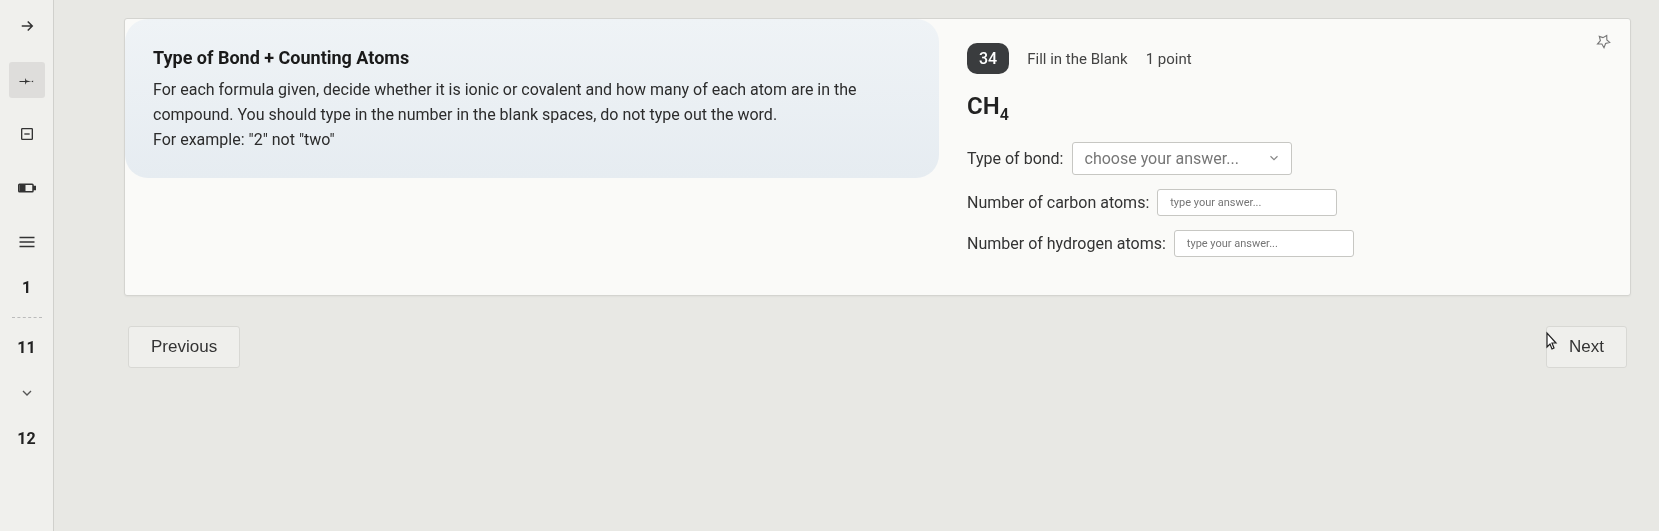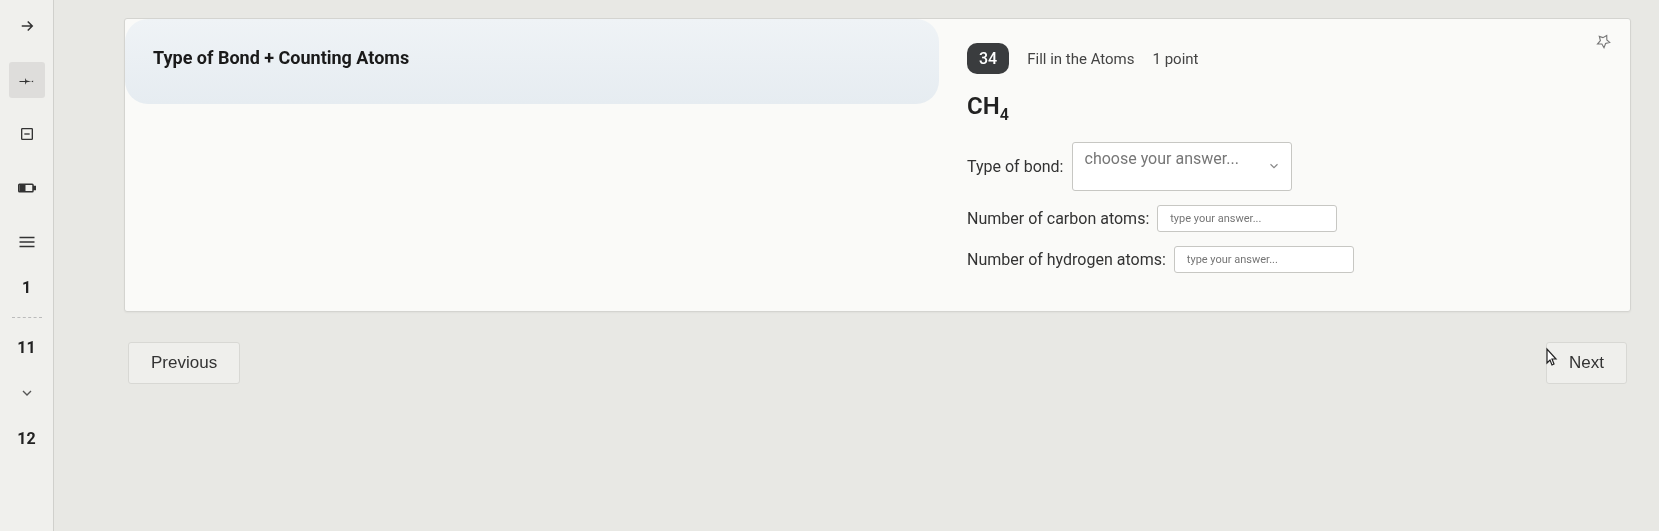--- a/index.html
+++ b/index.html
@@ -109,21 +109,21 @@
       margin-bottom: 14px;
       font-size: 16px;
       color: #333;
     }
     .select-wrap {
       position: relative;
       display: inline-flex;
       align-items: center;
       border: 1px solid #c7c7c3;
       background: #fff;
-      padding: 6px 34px 22px 12px;
+      padding: 6px 34px 6px 12px;
       border-radius: 3px;
       color: #777;
       min-width: 220px;
       cursor: pointer;
     }
     .select-wrap .chev {
       position: absolute;
       right: 10px;
       top: 50%;
       transform: translateY(-50%);
@@ -227,26 +227,30 @@
     <span class="pin-corner">
       <svg width="18" height="18" viewBox="0 0 24 24" fill="none" stroke="#777" stroke-width="1.5">
           <path d="M12 2l3 5 5 1-4 4 1 6-5-3-5 3 1-6-4-4 5-1z"></path>
         </svg>
     </span>
 
     <div class="card-body">
 
       <div class="instruction-block">
         <div class="instruction-title">Type of Bond + Counting Atoms</div>
+        <div class="instruction-text">
+          <span>For each formula given, decide whether it is ionic or covalent and how many of each atom are in the compound. You should type in the number in the blank spaces, do not type out the word.</span><br>
+          <span>For example: "2" not "two"</span>
+        </div>
       </div>
 
       <div class="question-block">
         <div class="q-header">
           <span class="q-number">34</span>
-          <span class="q-type">Fill in the Atoms</span>
+          <span class="q-type">Fill in the Blank</span>
           <span class="q-points">1 point</span>
         </div>
 
         <div class="formula">
           <span>CH</span><sub>4</sub>
         </div>
 
         <div class="q-row">
           <span>Type of bond:</span>
           <div class="select-wrap">

